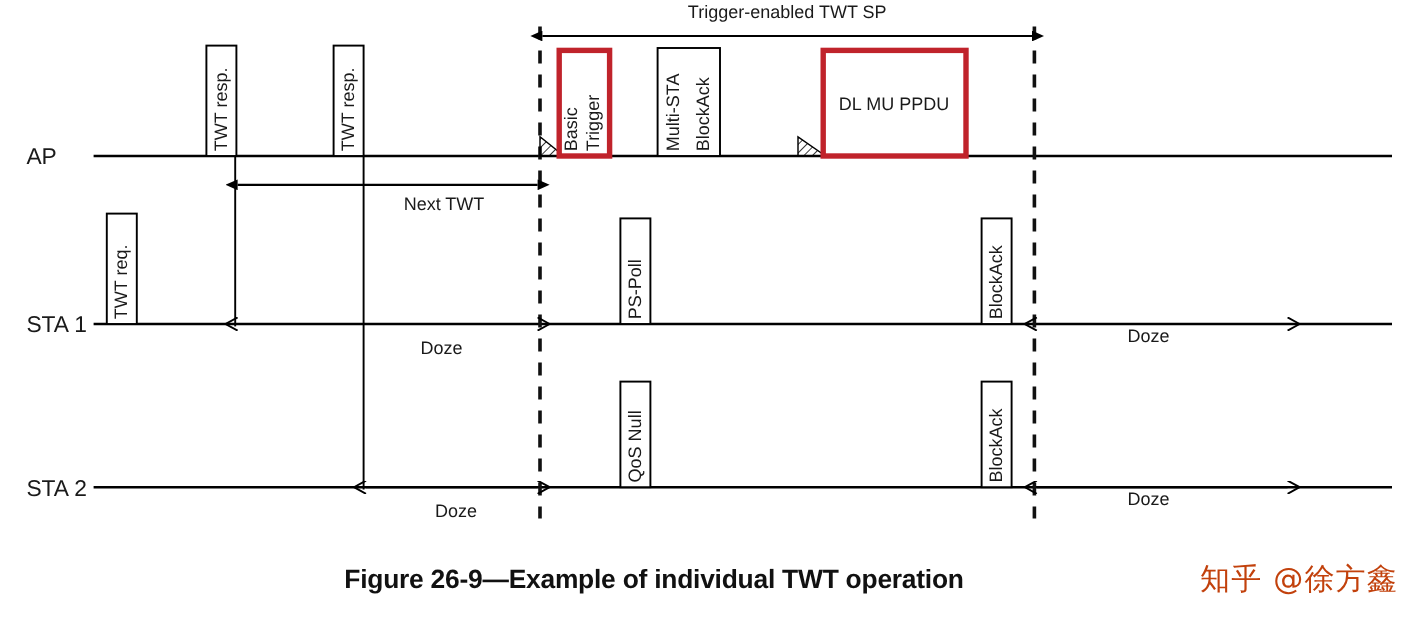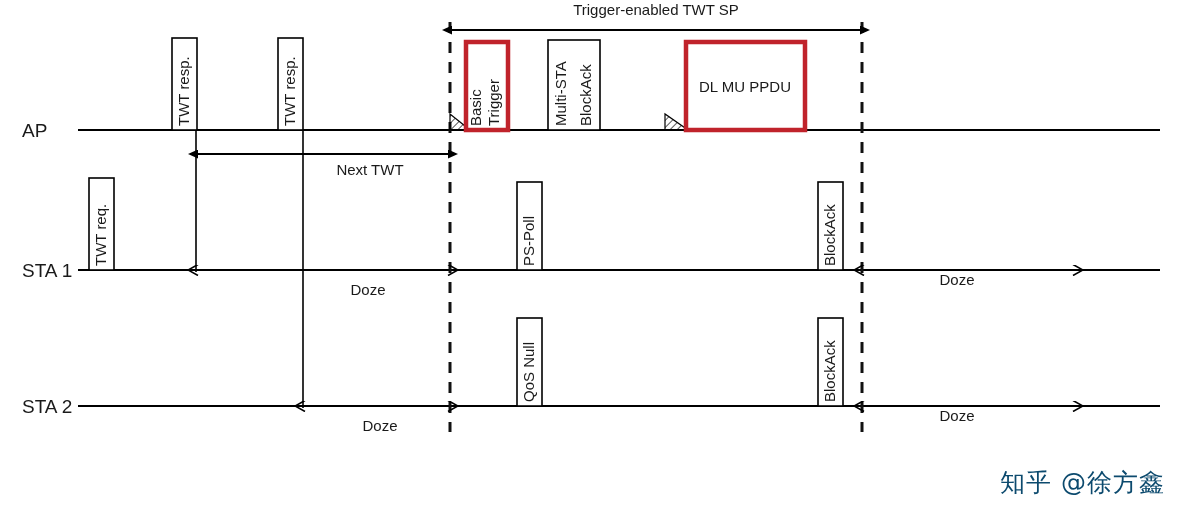--- a/index.html
+++ b/index.html
@@ -58,21 +58,21 @@
     font-weight: bold;
     color: #111111;
     letter-spacing: -0.2px;
   }
   .watermark {
     position: absolute;
     right: 16px;
     top: 466px;
     font-family: "DejaVu Sans", sans-serif;
     font-size: 25px;
-    color: #0c4a6e;
+    color: #c2410c;
     letter-spacing: 1px;
     white-space: nowrap;
   }
 </style>
 </head>
 <body>
 
 <div id="diagram-root">
   <svg width="1181" height="470" viewBox="0 0 1181 470" xmlns="http://www.w3.org/2000/svg">
     <defs>
@@ -187,15 +187,16 @@
       <rect class="frame-box" x="517" y="318" width="25" height="88"></rect>
       <text class="vtext" x="534" y="402" transform="rotate(-90 534 402)">QoS Null</text>
     </g>
 
     <g>
       <rect class="frame-box" x="818" y="318" width="25" height="88"></rect>
       <text class="vtext" x="835" y="402" transform="rotate(-90 835 402)">BlockAck</text>
     </g>
   </svg>
 
+  <div class="caption-text">Figure 26-9—Example of individual TWT operation</div>
 
   <div class="watermark">知乎 @徐方鑫</div>
 </div>
 
 </body></html>

